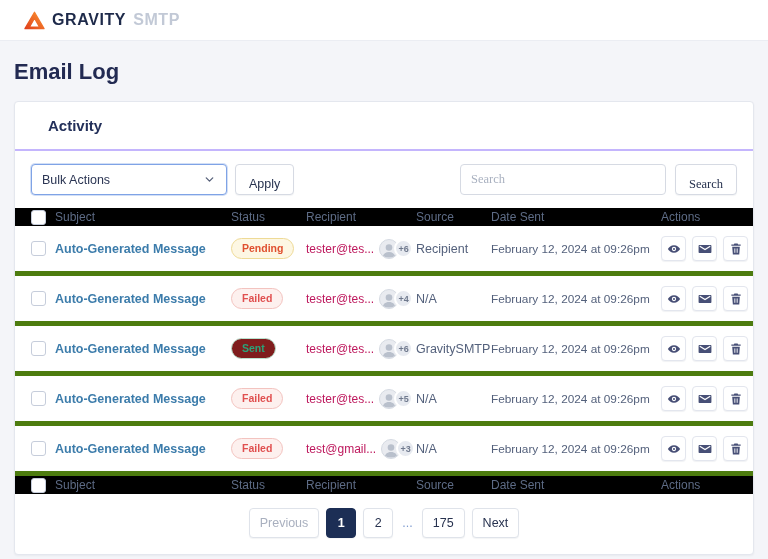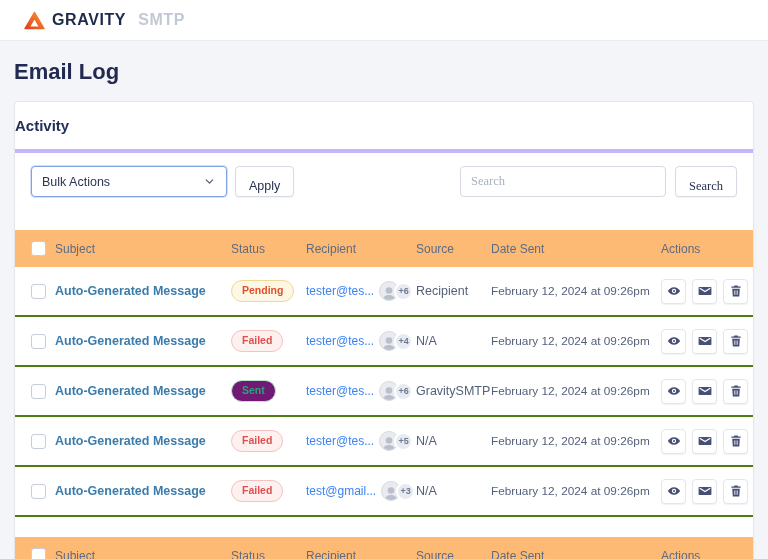--- a/index.html
+++ b/index.html
@@ -11,29 +11,29 @@
   }
   
   .topbar {
     height: 40px; background: #ffffff;
     display: flex; align-items: center; padding: 0 24px;
     box-shadow: 0 1px 0 #ebedf3;
   }
   .logo { display: flex; align-items: center; gap: 7px; }
   .logo svg { width: 21px; height: 19px; display: block; }
   .brand-name { font-weight: 700; font-size: 16px; letter-spacing: .6px; color: #1e2a4a; }
-  .brand-suffix { font-weight: 600; font-size: 16px; letter-spacing: .6px; color: #c2c9d6; margin-left: 5px; }
+  .brand-suffix { font-weight: 600; font-size: 16px; letter-spacing: .6px; color: #c2c9d6; }
   
   .page { padding: 14px; }
   .page-title { font-size: 22px; font-weight: 700; color: #222a52; margin: 5px 0 16px 0; }
   .card {
     background: #fff; border: 1px solid #e4e7ee; border-radius: 4px;
     box-shadow: 0 1px 2px rgba(20,30,60,.05);
   }
-  .card-header { padding: 15px 0; border-bottom: 4px solid #c4b5fd; }
+  .card-header { padding: 15px 33px; border-bottom: 2px solid #c4b5fd; }
   .card-title { font-size: 15px; font-weight: 700; color: #23305a; }
   
   .toolbar { display: flex; align-items: center; gap: 8px; padding: 13px 16px; }
   .select {
     width: 196px; height: 31px; background: #fff;
     border: 1px solid #7fa3e6; box-shadow: 0 0 0 1px rgba(127,163,230,.35);
     border-radius: 4px; display: flex; align-items: center; justify-content: space-between;
     padding: 7px 10px; font-size: 12.5px; color: #2b3553; cursor: pointer;
   }
   .select svg { width: 13px; height: 13px; }
@@ -47,37 +47,37 @@
     width: 206px; height: 31px; border: 1px solid #d6dae3; border-radius: 4px;
     padding: 0 10px; font-size: 12.5px; color: #2b3553; font-family: inherit; outline: none;
   }
   .search-input::placeholder { color: #a9b1c0; }
   
   .thead, .trow {
     display: grid;
     grid-template-columns: 40px 176px 75px 110px 75px 170px 1fr;
     align-items: center;
   }
-  .thead { background: #fdba74; height: 37px; font-size: 12px; color: #5d6b85; font-weight: 500; margin-top: 20px; }
-  .trow { height: 50px; border-bottom: 2px solid #4d7c0f; font-size: 12.5px; color: #54617c; background: #fff; }
+  .thead { background: #000000; height: 18px; font-size: 12px; color: #5d6b85; font-weight: 500; }
+  .trow { height: 50px; border-bottom: 5px solid #4d7c0f; font-size: 12.5px; color: #54617c; background: #fff; }
   .cell-check { padding-left: 16px; display: flex; align-items: center; }
   input[type="checkbox"] {
     appearance: none; -webkit-appearance: none; width: 15px; height: 15px;
     border: 1px solid #c6cddb; border-radius: 3px; background: #fff; cursor: pointer;
   }
   .subject-link { color: #3c7cab; font-weight: 700; font-size: 12.5px; cursor: pointer; }
   .badge {
     display: inline-block; padding: 3px 10px; border-radius: 11px;
     font-size: 10.5px; font-weight: 700; line-height: 1.3;
   }
   .badge-pending { color: #e0502f; background: #fdf7e3; border: 1px solid #eeda96; }
   .badge-failed  { color: #e04f4f; background: #fdf0ee; border: 1px solid #f3c3bf; }
-  .badge-sent    { color: #2aa379; background: #701a75; border: 1px solid #b9e2cf; }
+  .badge-sent    { color: #2aa379; background: #7f1d1d; border: 1px solid #b9e2cf; }
   .recipient { display: flex; align-items: center; }
-  .email { font-size: 12px; color: #3b82f6; white-space: nowrap; }
+  .email { font-size: 12px; color: #be185d; white-space: nowrap; }
   .avatar {
     width: 20px; height: 20px; border-radius: 50%; background: #e9ebf0;
     border: 1px solid #d5dae2; overflow: hidden; flex-shrink: 0; margin-left: 5px;
     display: flex; align-items: center; justify-content: center;
   }
   .avatar svg { width: 18px; height: 18px; margin-top: 3px; }
   .more-badge {
     width: 19px; height: 19px; border-radius: 50%; background: #e7eaf0; color: #707a8e;
     font-size: 9px; font-weight: 700; display: flex; align-items: center; justify-content: center;
     margin-left: -5px; border: 2px solid #fff; flex-shrink: 0;

